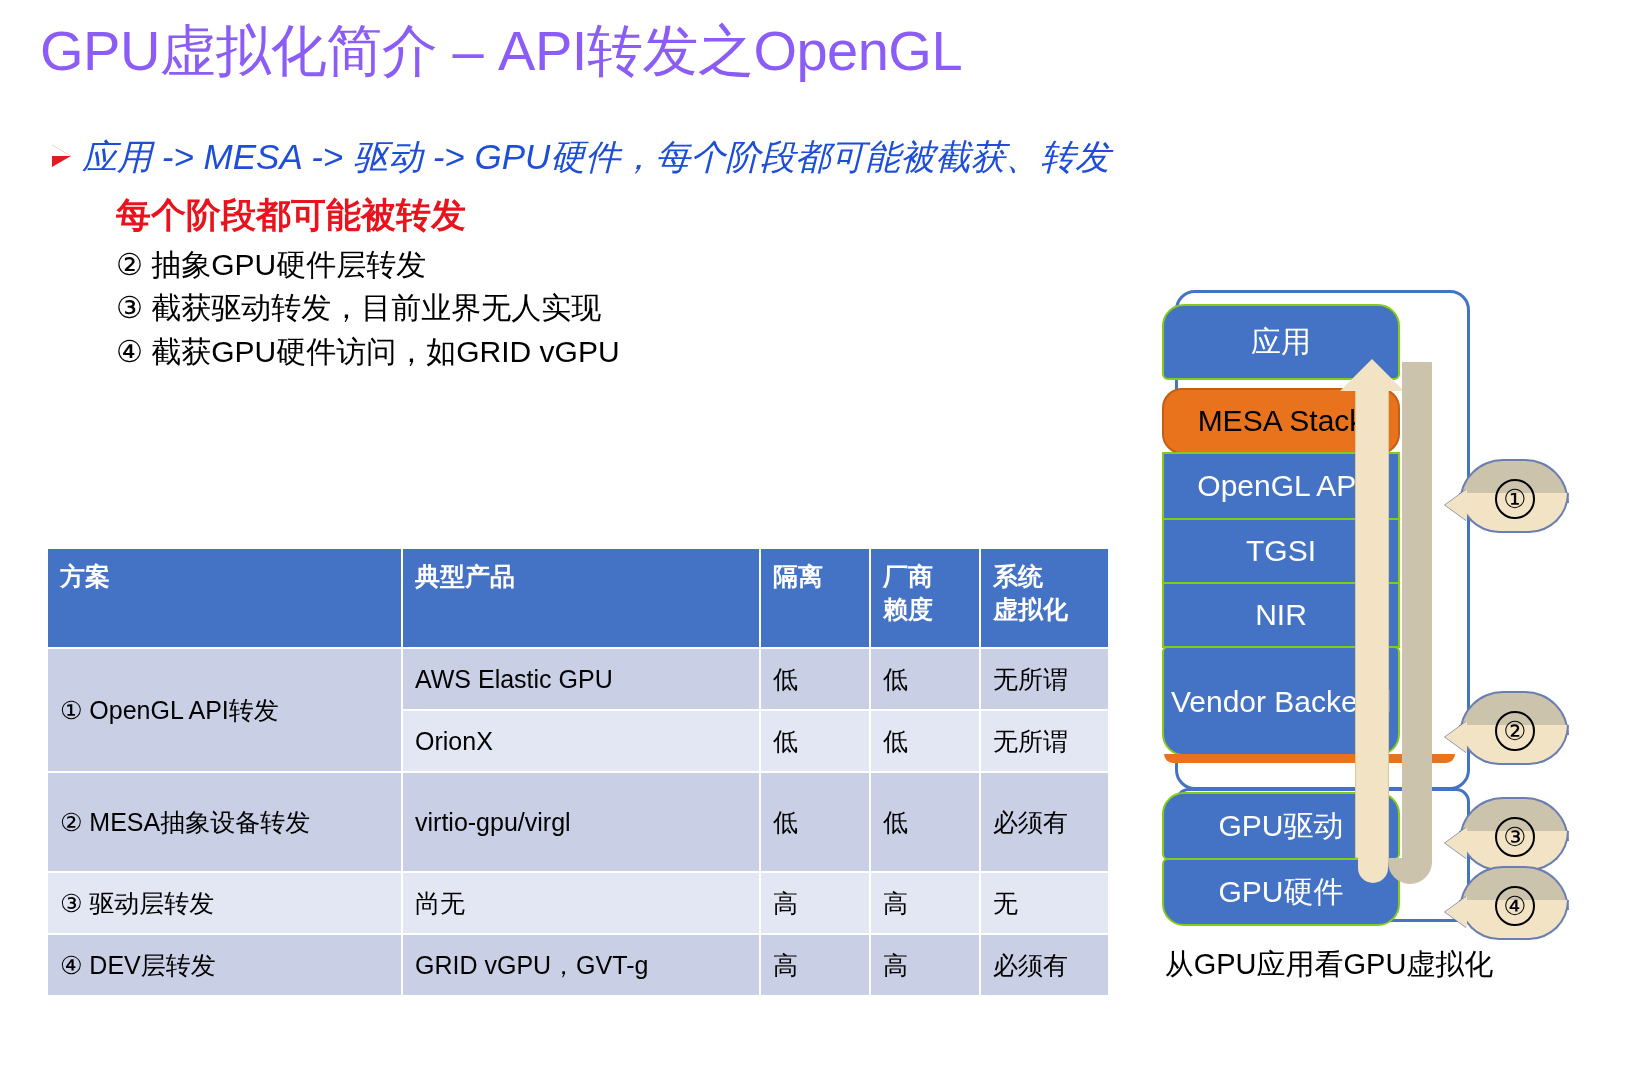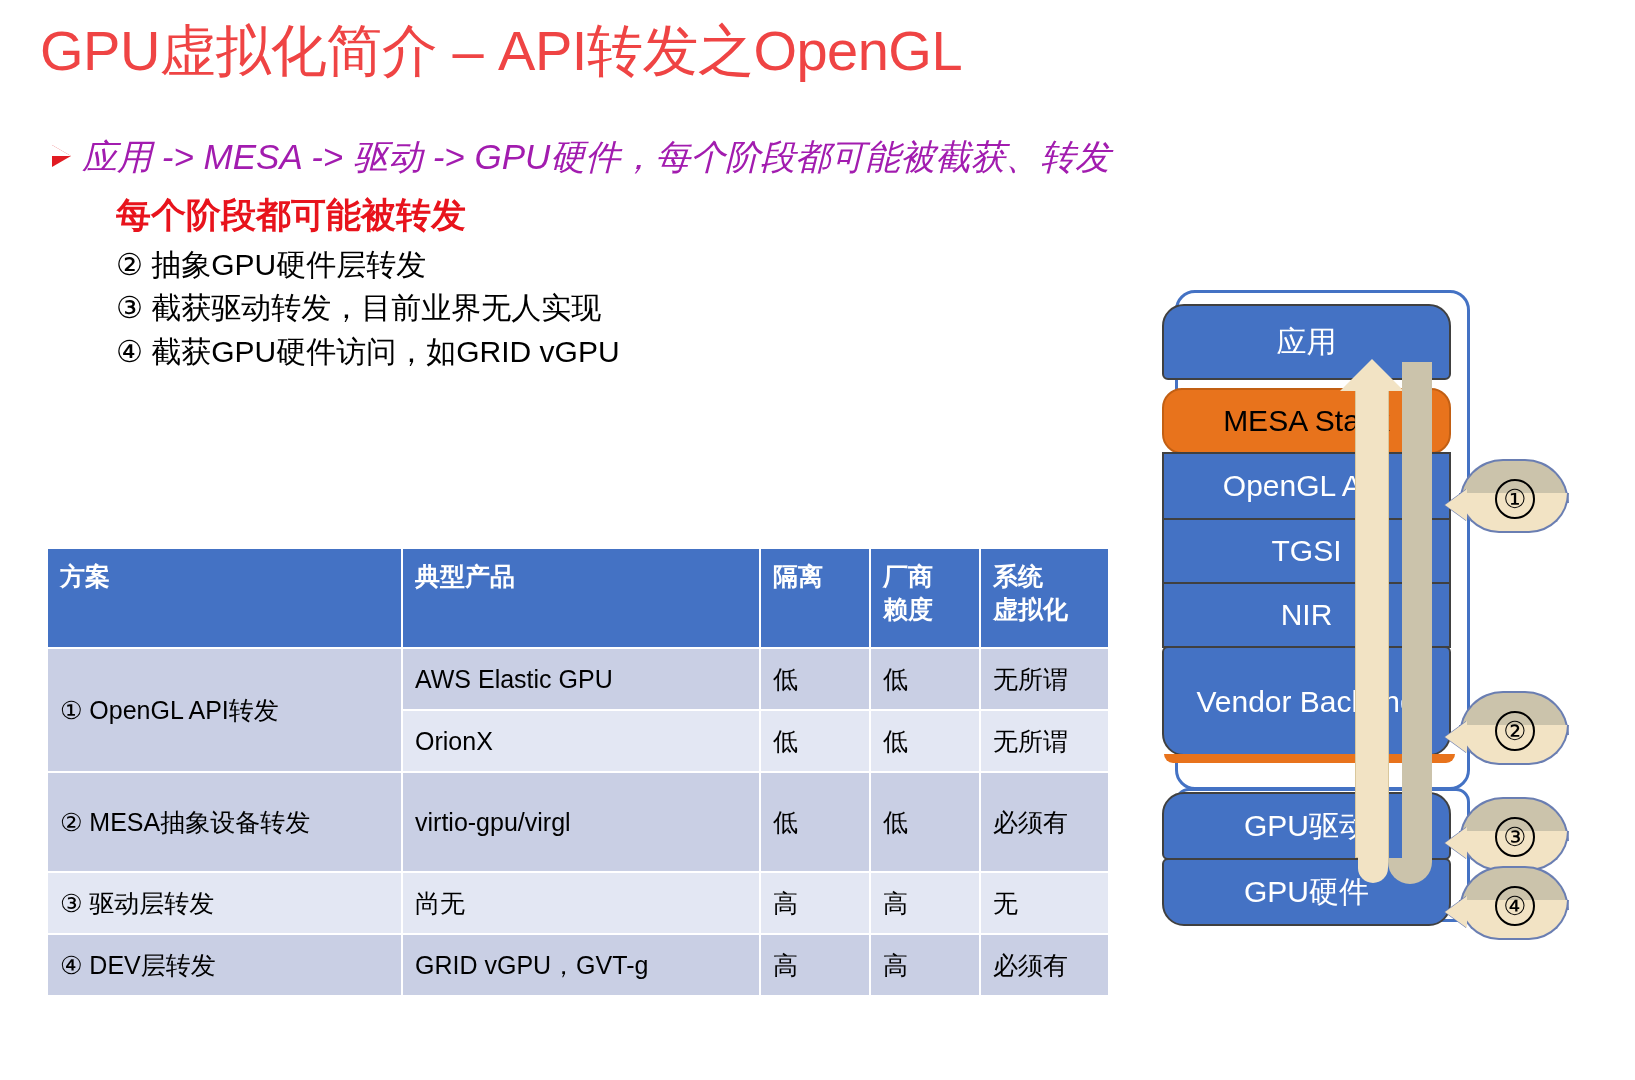--- a/index.html
+++ b/index.html
@@ -9,21 +9,21 @@
     position: relative;
     overflow: hidden;
   }
 
   
   .slide-title {
     position: absolute;
     left: 40px; top: 14px;
     font-size: 56px;
     font-weight: 400;
-    color: #ef4444;
+    color: #8b5cf6;
     letter-spacing: -0.5px;
     white-space: nowrap;
   }
 
   
   .bullets { position: absolute; left: 40px; top: 135px; width: 1110px; }
   .bullet-row { display: flex; align-items: flex-start; margin-bottom: 12px; }
   .bullet-marker {
     width: 42px; flex: 0 0 42px;
     padding-top: 10px;
@@ -39,21 +39,21 @@
   .arrow-bullet:after {
     content: "";
     position: absolute;
     left: -19px; top: -11px;
     width: 0; height: 0;
     border-top: 11px solid transparent;
     border-bottom: 0 solid transparent;
     border-left: 19px solid #ffffff;
   }
   .bullet-text {
-    color: #a21caf;
+    color: #1d4ed8;
     font-size: 35px;
     line-height: 1.28;
     flex: 1;
   }
   .bullet-text.italic { font-style: italic; font-weight: 500; }
 
   .sub-emph {
     color: #e8131c;
     font-size: 35px;
     margin: 2px 0 4px 76px;
@@ -123,22 +123,22 @@
     position: absolute;
     left: 25px; top: 498px;
     width: 295px; height: 134px;
     border: 3px solid #4472c4;
     border-radius: 14px;
     background: #ffffff;
   }
   .layer {
     position: absolute;
     left: 12px;
-    width: 289px;
-    border: 2px solid #404040;
+    width: 238px;
+    border: 2px solid #84cc16;
     background: #4472c4;
     color: #ffffff;
     display: flex;
     align-items: center;
     justify-content: center;
     text-align: center;
     font-size: 30px;
     line-height: 1.05;
   }
   .layer.orange { background: #e8731c; color: #000000; border-color: #c25f13; }
@@ -372,13 +372,14 @@
     <div class="loop-head"></div>
     <div class="loop-num">③</div>
   </div>
   <div class="loop" style="left:305px; top:572px;">
     <div class="loop-top"></div>
     <div class="loop-bot"></div>
     <div class="loop-head"></div>
     <div class="loop-num">④</div>
   </div>
 
+  <div class="diagram-caption">从GPU应用看GPU虚拟化</div>
 </div>
 
 </body></html>

